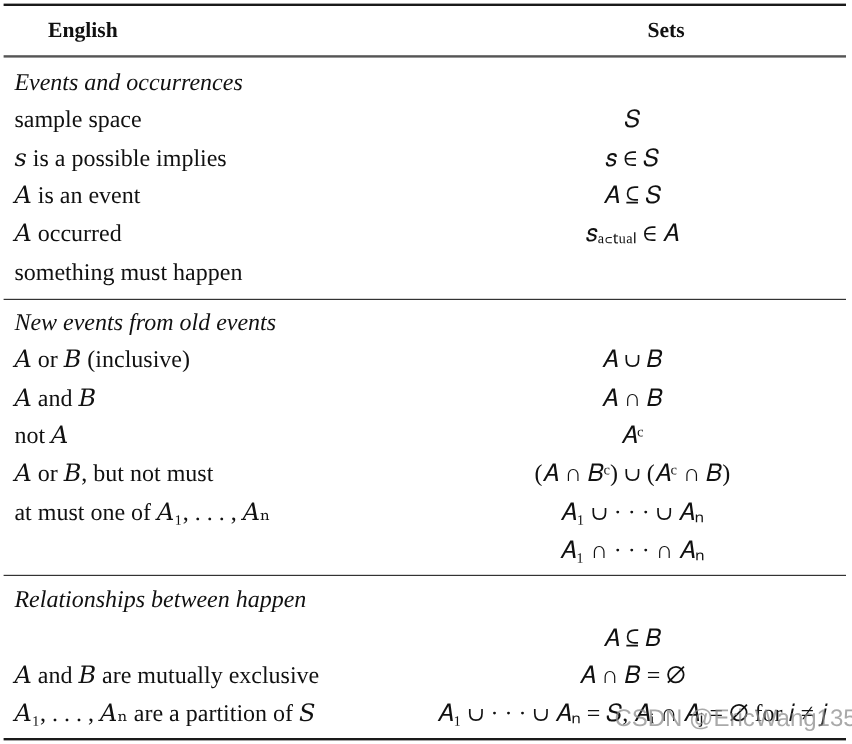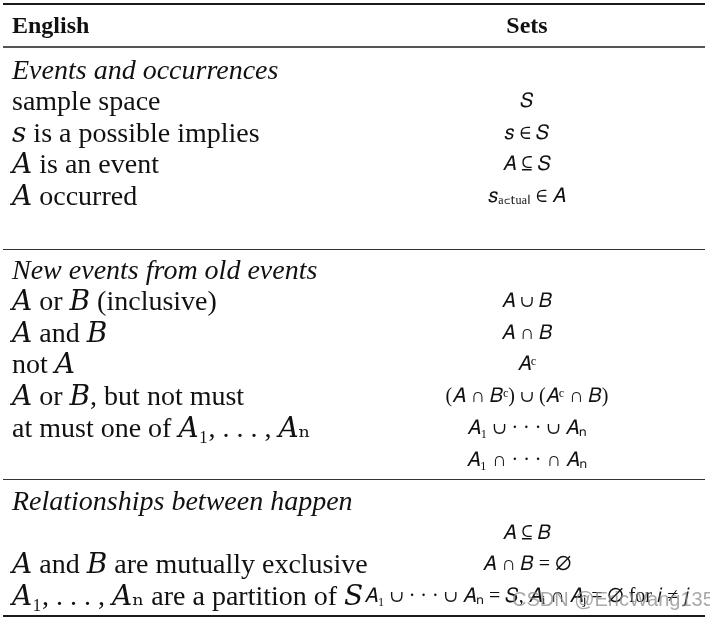--- a/index.html
+++ b/index.html
@@ -9,29 +9,29 @@
     color: #111;
   }
   .table { position: absolute; left: 3px; top: 0; width: 702px; }
   .rule { position: absolute; left: 0; width: 702px; background: #1a1a1a; }
   .rule.thick { height: 2px; }
   .rule.thin { height: 1px; background: #333; }
   .row { position: absolute; left: 0; width: 702px; height: 31px; }
   .cell-en {
     position: absolute; left: 9px; top: 0; line-height: 31px;
     font-family: "Liberation Serif", "DejaVu Serif", serif;
-    font-size: 28px; white-space: nowrap;
+    font-size: 20px; white-space: nowrap;
   }
   .cell-set {
     position: absolute; left: 336px; width: 376px; top: 0; line-height: 31px;
     text-align: center;
     font-family: Liberation Serif, serif;
     font-size: 20px; white-space: nowrap;
   }
-  .head { font-weight: bold; font-size: 24px; }
+  .head { font-weight: bold; font-size: 18px; margin-left: 28px; }
   .section { font-style: italic; }
   .watermark {
     position: absolute; left: 512px; top: 588px;
     font-family: "Liberation Sans", "DejaVu Sans", sans-serif;
     font-size: 20px; color: rgba(140,140,140,0.75); white-space: nowrap;
   }
 </style>
 </head>
 <body>
 
@@ -57,20 +57,21 @@
   </div>
   <div class="row" style="top:148px">
     <span class="cell-en">𝐴 is an event</span>
     <span class="cell-set">𝐴 ⊆ 𝑆</span>
   </div>
   <div class="row" style="top:180px">
     <span class="cell-en">𝐴 occurred</span>
     <span class="cell-set">𝑠ₐ꜀ₜᵤₐₗ ∈ 𝐴</span>
   </div>
   <div class="row" style="top:212px">
+    <span class="cell-en">something must happen</span>
   </div>
   <div class="rule thin" style="top:249px"></div>
 
   <div class="row" style="top:254px">
     <span class="cell-en section">New events from old events</span>
   </div>
   <div class="row" style="top:285px">
     <span class="cell-en">𝐴 or 𝐵 (inclusive)</span>
     <span class="cell-set">𝐴 ∪ 𝐵</span>
   </div>

